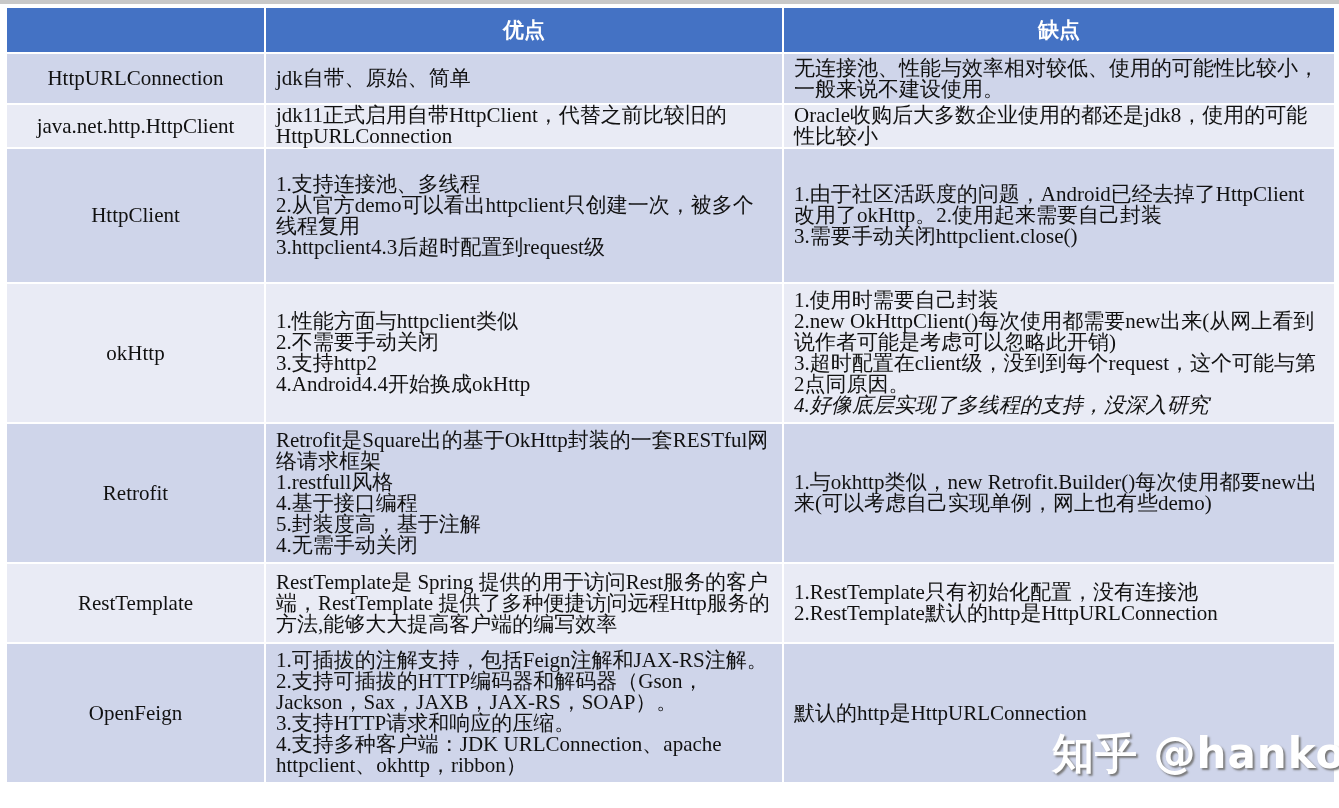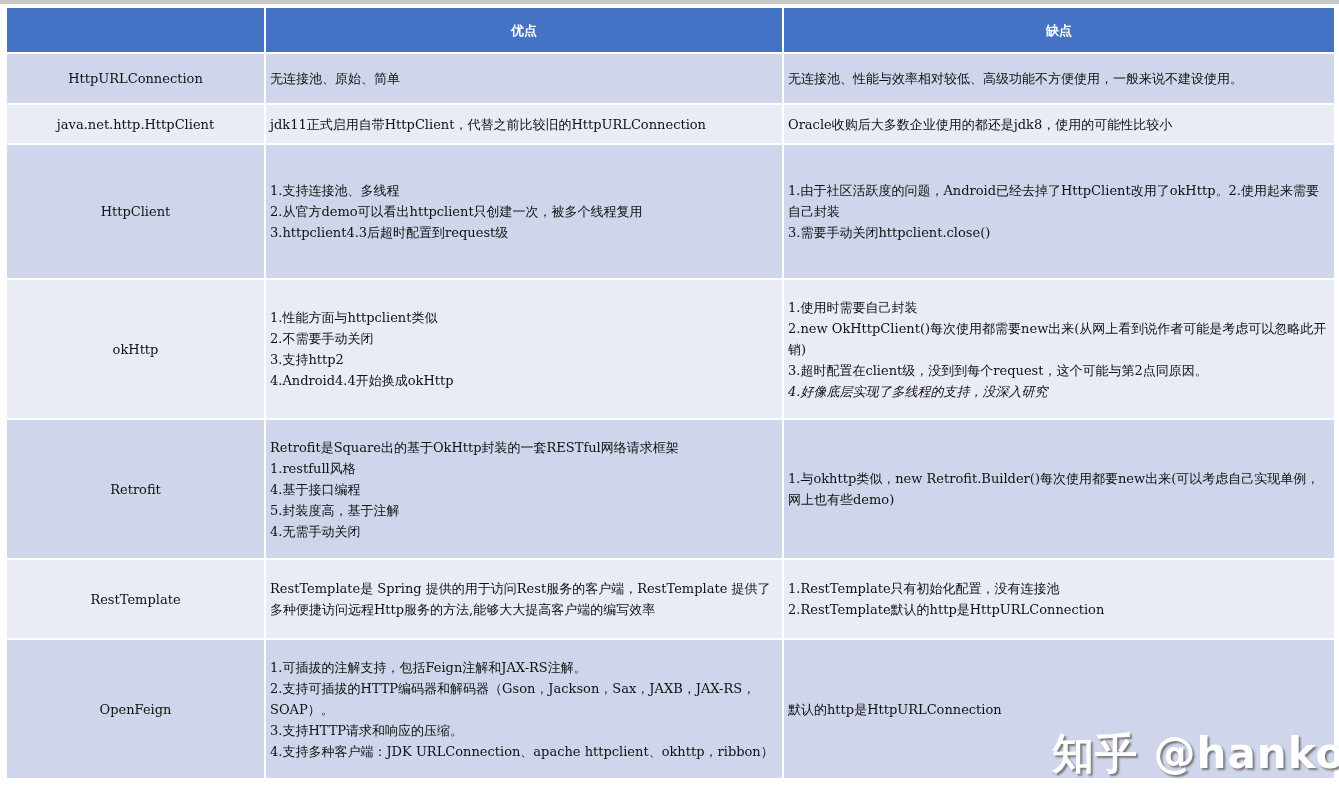--- a/index.html
+++ b/index.html
@@ -15,24 +15,25 @@
       background: #c8c8c8;
     }
     table.cmp {
       position: absolute; left: 5px; top: 6px;
       width: 1329px;
       border-collapse: collapse;
       table-layout: fixed;
     }
     table.cmp td, table.cmp th {
       border: 2px solid #ffffff;
-      padding: 0 4px;
-      font-size: 13px;
+      padding: 0 10px;
+      font-size: 21px;
       line-height: 21px;
       vertical-align: middle;
+      font-family: Liberation Serif, serif;
     }
     table.cmp th {
       background: #4472c4;
       color: #ffffff;
       font-weight: bold;
       height: 44px;
       text-align: center;
     }
     tr.odd td { background: #cfd5ea; }
     tr.even td { background: #e9ebf5; }
@@ -65,24 +66,24 @@
       <th></th>
       <th>优点</th>
       <th>缺点</th>
     </tr>
   </thead>
   <tbody>
 
     <tr class="odd" style="height:51px">
       <td class="name">HttpURLConnection</td>
       <td>
-        <span class="line">无连接池、原始、简单</span>
+        <span class="line">jdk自带、原始、简单</span>
       </td>
       <td>
-        <span class="line">无连接池、性能与效率相对较低、高级功能不方便使用，一般来说不建设使用。</span>
+        <span class="line">无连接池、性能与效率相对较低、使用的可能性比较小，一般来说不建设使用。</span>
       </td>
     </tr>
 
     <tr class="even" style="height:40px">
       <td class="name">java.net.http.HttpClient</td>
       <td>
         <span class="line">jdk11正式启用自带HttpClient，代替之前比较旧的HttpURLConnection</span>
       </td>
       <td>
         <span class="line">Oracle收购后大多数企业使用的都还是jdk8，使用的可能性比较小</span>

